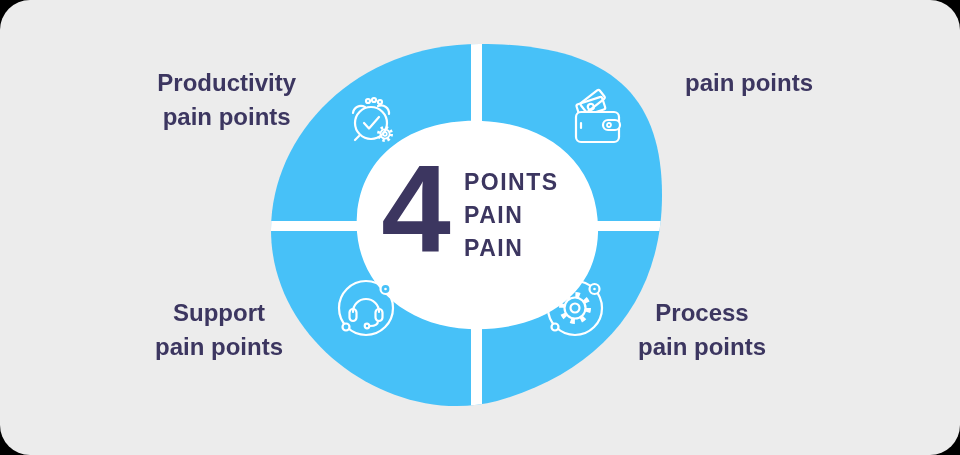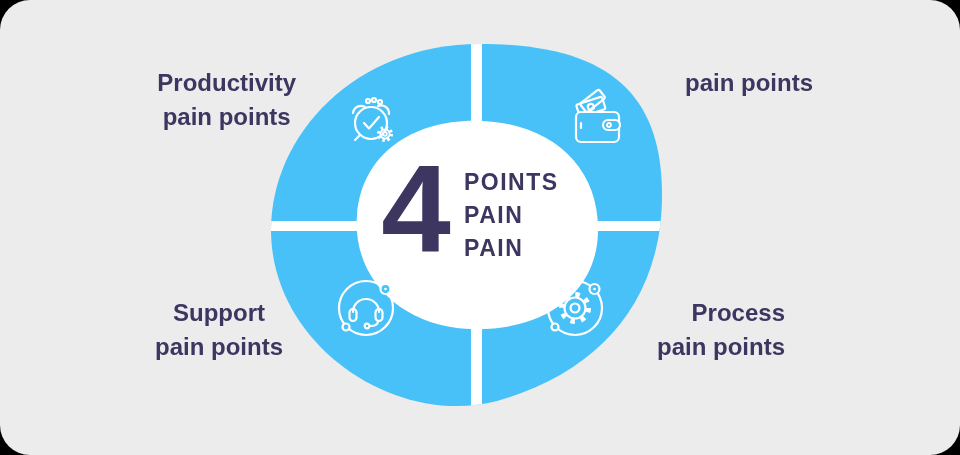--- a/index.html
+++ b/index.html
@@ -18,21 +18,21 @@
   .icon-fill-blue{fill:var(--blue);stroke:#fff;stroke-width:2.2;}
   .icon-dot{fill:#fff;stroke:none;}
 
   .label{
     position:absolute;color:var(--ink);font-weight:700;font-size:24px;line-height:34px;
     white-space:nowrap;
   }
   .q-productivity{top:66px;right:664px;text-align:center;}
   .q-financial{top:66px;left:685px;text-align:left;}
   .q-support{top:296px;right:677px;text-align:center;}
-  .q-process{top:296px;left:638px;text-align:right;margin-left:19px;}
+  .q-process{top:296px;left:638px;text-align:center;}
 
   .center-number{
     position:absolute;left:376px;top:155px;width:80px;
     color:var(--ink);font-weight:700;font-size:125px;line-height:105px;text-align:center;
   }
   .center-title{
     position:absolute;left:464px;top:166px;
     color:var(--ink);font-weight:700;font-size:23px;line-height:33px;letter-spacing:1.5px;
   }
 </style>

